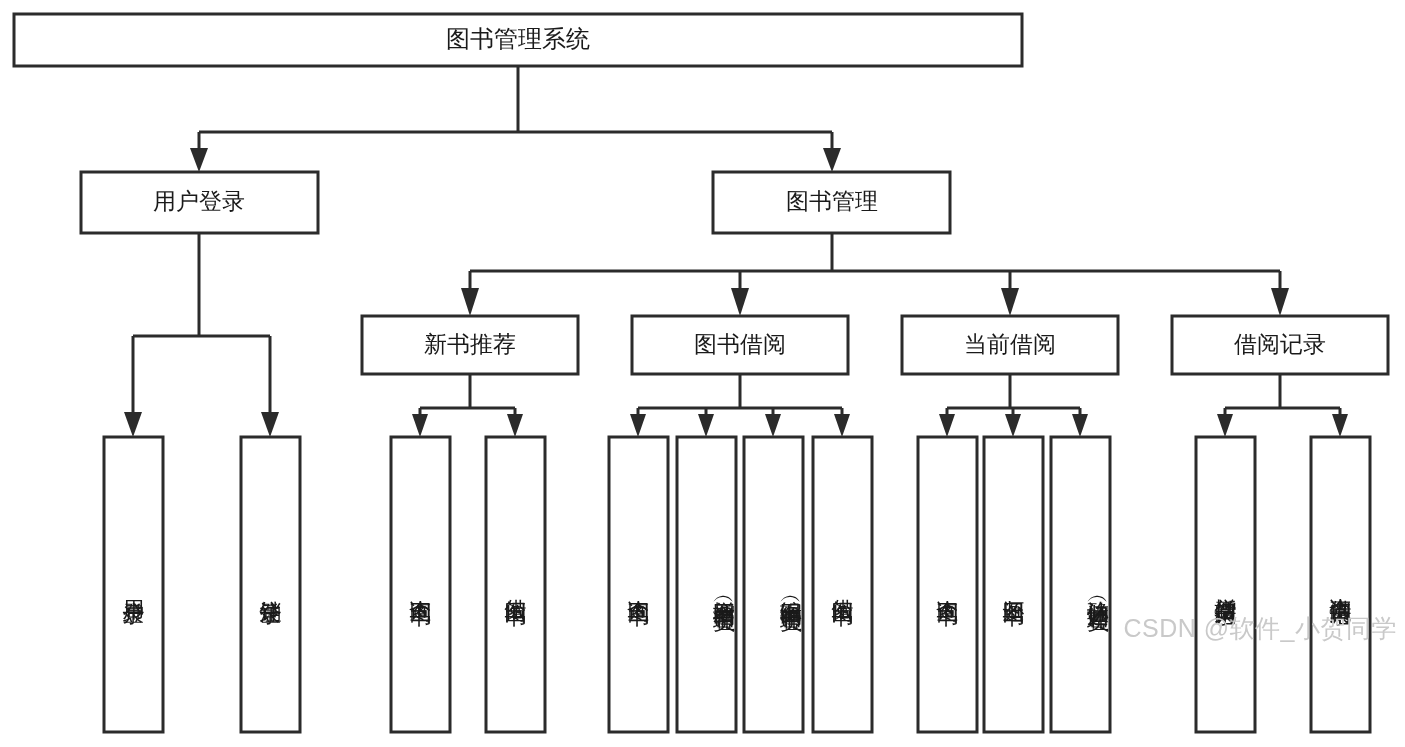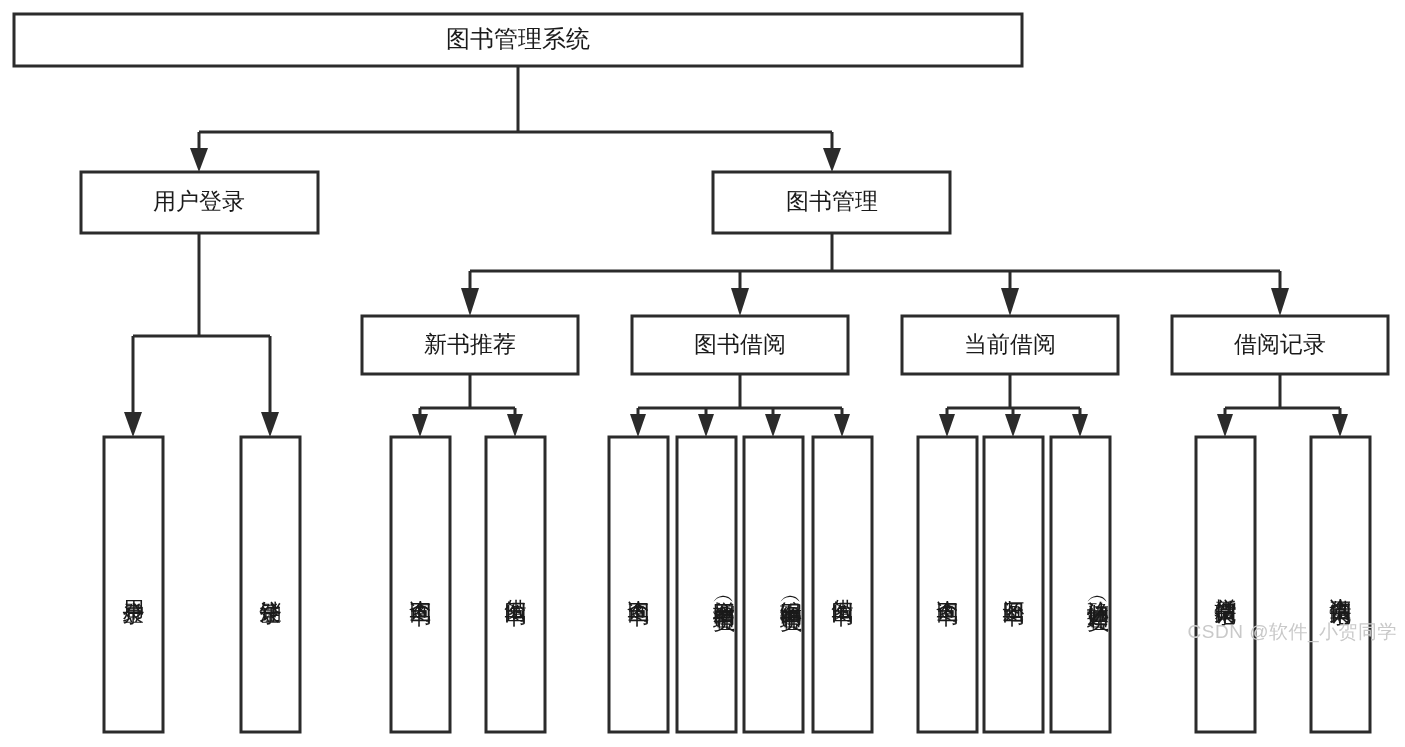--- a/index.html
+++ b/index.html
@@ -69,21 +69,21 @@
     justify-content: center;
     text-align: center;
     white-space: nowrap;
     pointer-events: none;
   }
   .watermark {
     position: absolute;
     right: 8px;
     bottom: 6px;
     font-family: "Liberation Sans", "DejaVu Sans", sans-serif;
-    font-size: 19px;
+    font-size: 25px;
     color: #c9c9c9;
     letter-spacing: 0.5px;
     white-space: nowrap;
   }
 </style>
 </head>
 <body>
 
 <div id="diagram-root">
 

